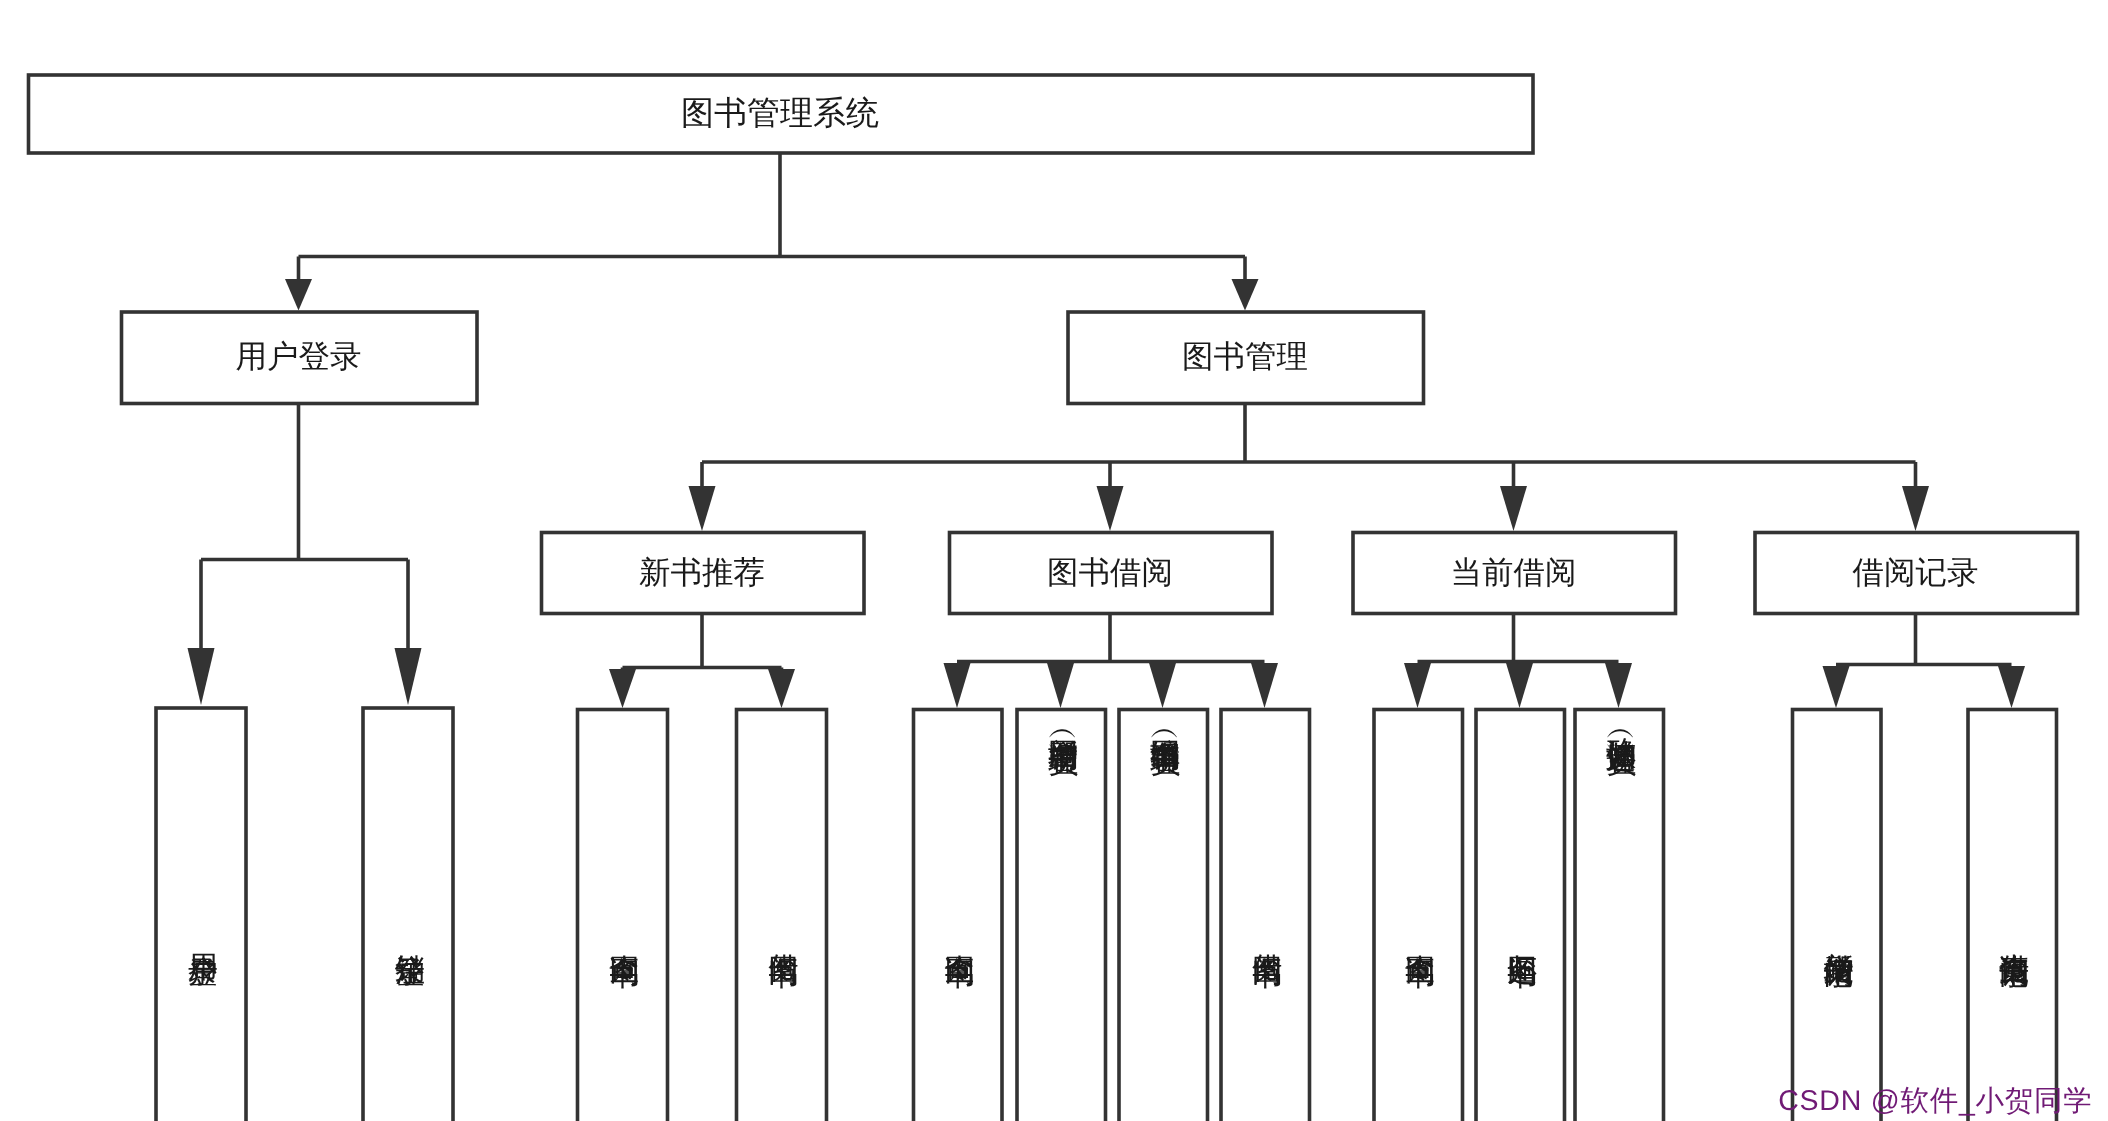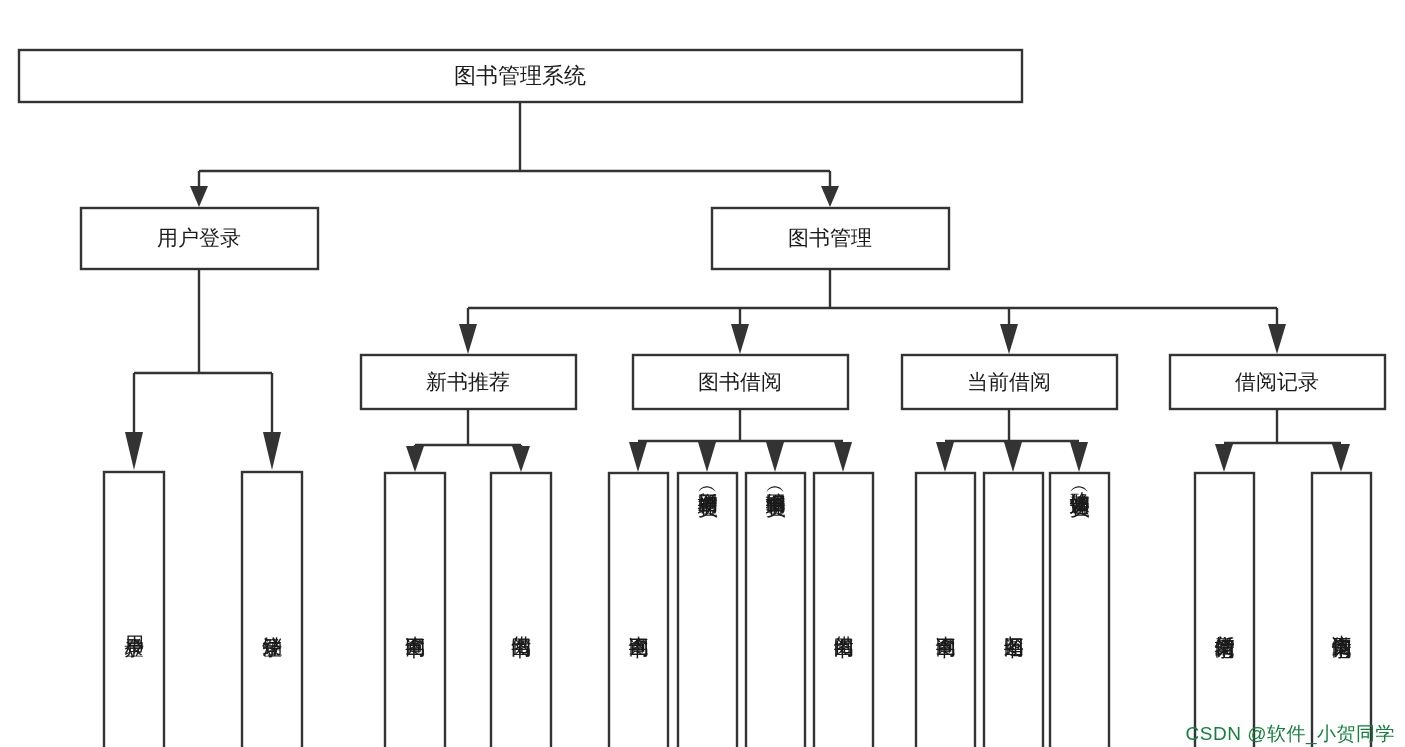--- a/index.html
+++ b/index.html
@@ -73,21 +73,21 @@
     letter-spacing: 1px;
     text-align: center;
     white-space: nowrap;
   }
   .watermark {
     position: absolute;
     right: 10px;
     bottom: 6px;
     font-family: "Liberation Sans", "DejaVu Sans", sans-serif;
     font-size: 19px;
-    color: #15803d;
+    color: #701a75;
     letter-spacing: 0.5px;
     user-select: none;
     pointer-events: none;
     white-space: nowrap;
   }
 </style>
 </head>
 <body>
 
 <div id="diagram-root">

